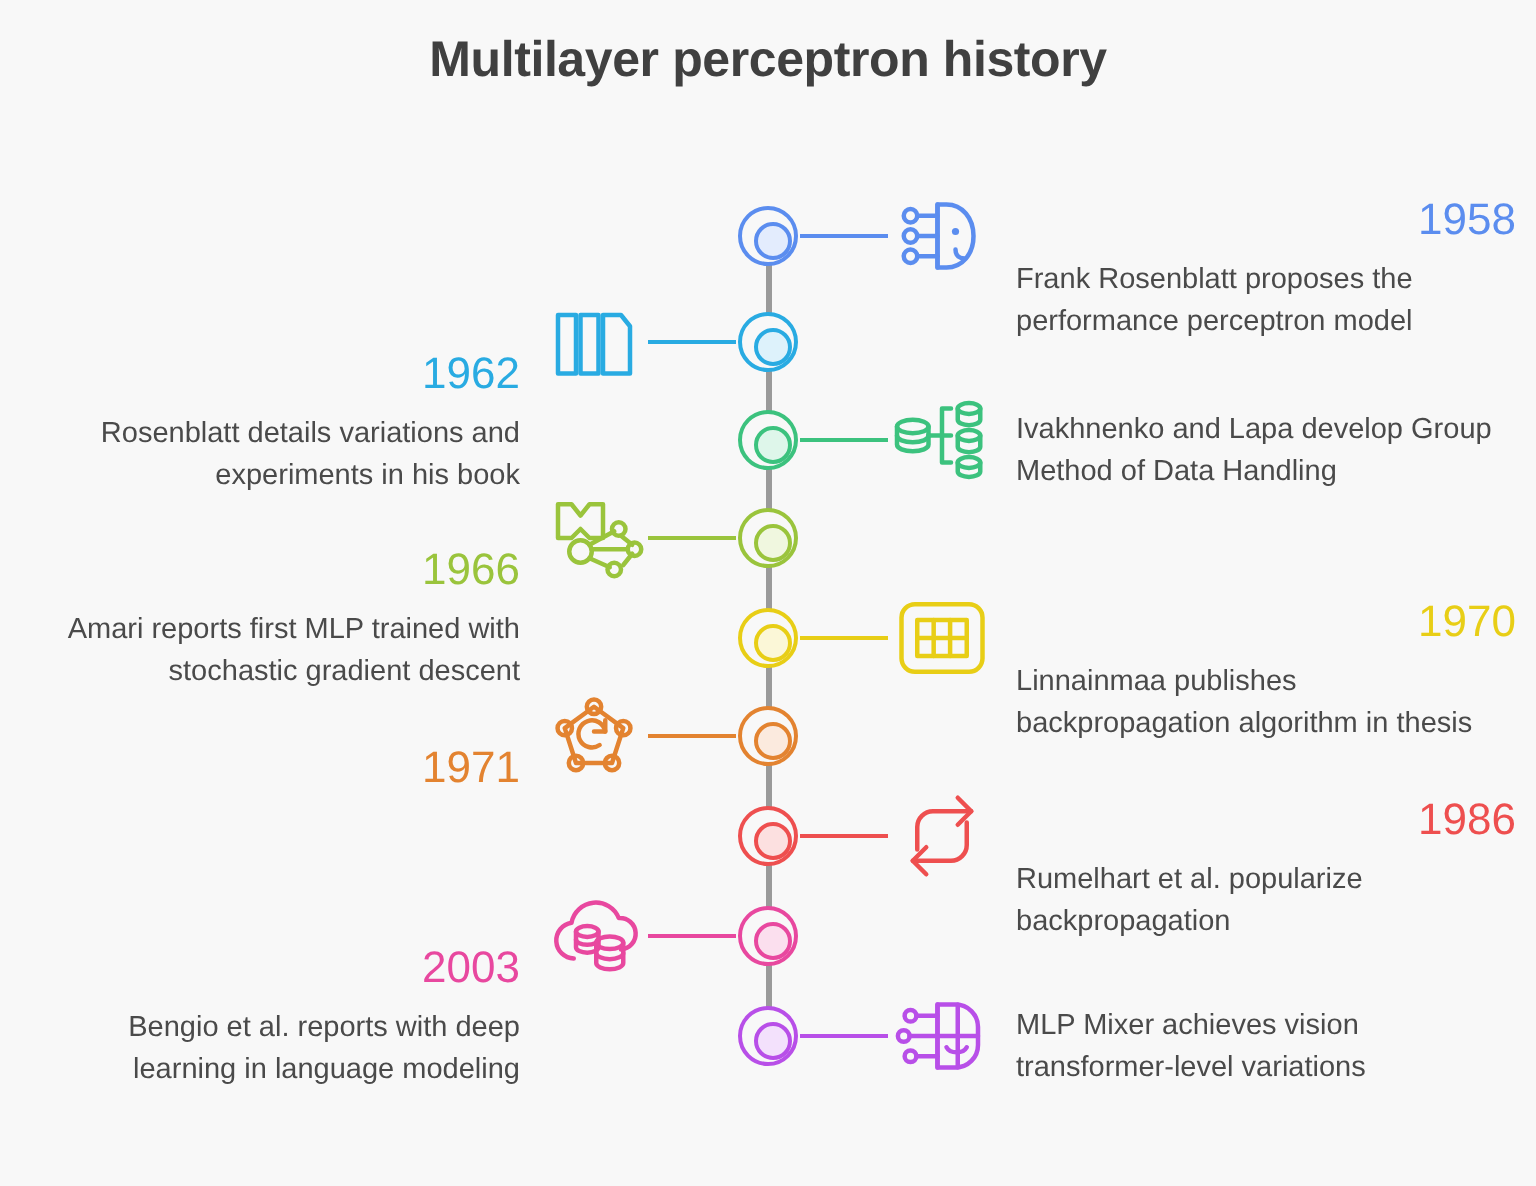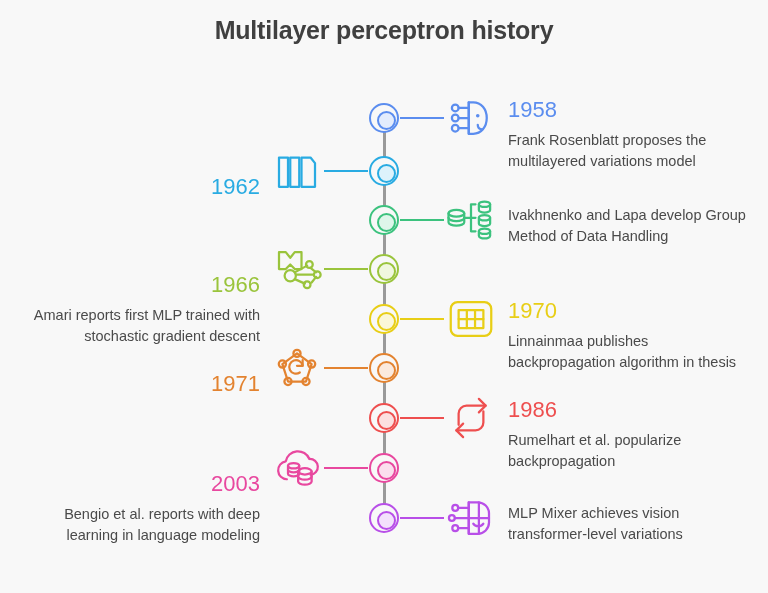--- a/index.html
+++ b/index.html
@@ -111,20 +111,21 @@
   }
   .row.right .textblock { left: 508px; top: -22px; text-align: left; }
   .row.left  .textblock { right: 508px; top: -22px; text-align: right; margin-top: 24px; }
 
   .year {
     font-size: 22px;
     font-weight: 400;
     line-height: 27px;
     color: var(--c);
     white-space: nowrap;
+    text-align: right;
   }
   .desc {
     margin-top: 7px;
     font-size: 14.5px;
     line-height: 21px;
     color: #4a4a4a;
   }
 </style>
 </head>
 <body>
@@ -148,35 +149,36 @@
             <circle fill="none" stroke="#5b8def" stroke-width="2" stroke-linecap="round" stroke-linejoin="round" cx="10" cy="24" r="3"></circle>
             <path fill="none" stroke="#5b8def" stroke-width="2" stroke-linecap="round" stroke-linejoin="round" d="M13 24h9"></path>
             <circle fill="none" stroke="#5b8def" stroke-width="2" stroke-linecap="round" stroke-linejoin="round" cx="10" cy="33" r="3"></circle>
             <path fill="none" stroke="#5b8def" stroke-width="2" stroke-linecap="round" stroke-linejoin="round" d="M13 33h9"></path>
             <circle cx="30" cy="22" r="1.6" fill="#5b8def"></circle>
             <path fill="none" stroke="#5b8def" stroke-width="2" stroke-linecap="round" stroke-linejoin="round" d="M30 30c0 3 2 4 4 4"></path>
           </svg>
         </div>
         <div class="textblock">
           <div class="year">1958</div>
-          <div class="desc">Frank Rosenblatt proposes the multilayered variations model</div>
+          <div class="desc">Frank Rosenblatt proposes the performance perceptron model</div>
         </div>
       </div>
       <div class="row left" style="top: 171px; --c: #29abe2; --tint: #ddf2fb;">
         <div class="conn"></div>
         <div class="node"></div>
         <div class="icon">
           <svg viewBox="0 0 48 48">
             <rect fill="none" stroke="#29abe2" stroke-width="2" stroke-linecap="round" stroke-linejoin="round" x="8" y="12" width="8" height="26"></rect>
             <rect fill="none" stroke="#29abe2" stroke-width="2" stroke-linecap="round" stroke-linejoin="round" x="18" y="12" width="8" height="26"></rect>
             <path fill="none" stroke="#29abe2" stroke-width="2" stroke-linecap="round" stroke-linejoin="round" d="M28 12h8l4 5v21h-12z"></path>
           </svg>
         </div>
         <div class="textblock">
           <div class="year">1962</div>
+          <div class="desc">Rosenblatt details variations and experiments in his book</div>
         </div>
       </div>
       <div class="row right" style="top: 220px; --c: #3cc27e; --tint: #def6ea;">
         <div class="conn"></div>
         <div class="node"></div>
         <div class="icon">
           <svg viewBox="0 0 48 48">
             <ellipse fill="none" stroke="#3cc27e" stroke-width="2" stroke-linecap="round" stroke-linejoin="round" cx="11" cy="18" rx="7" ry="3"></ellipse>
             <path fill="none" stroke="#3cc27e" stroke-width="2" stroke-linecap="round" stroke-linejoin="round" d="M4 18v8c0 1.7 3.1 3 7 3s7-1.3 7-3v-8"></path>
             <path fill="none" stroke="#3cc27e" stroke-width="2" stroke-linecap="round" stroke-linejoin="round" d="M4 22c0 1.7 3.1 3 7 3s7-1.3 7-3"></path>

